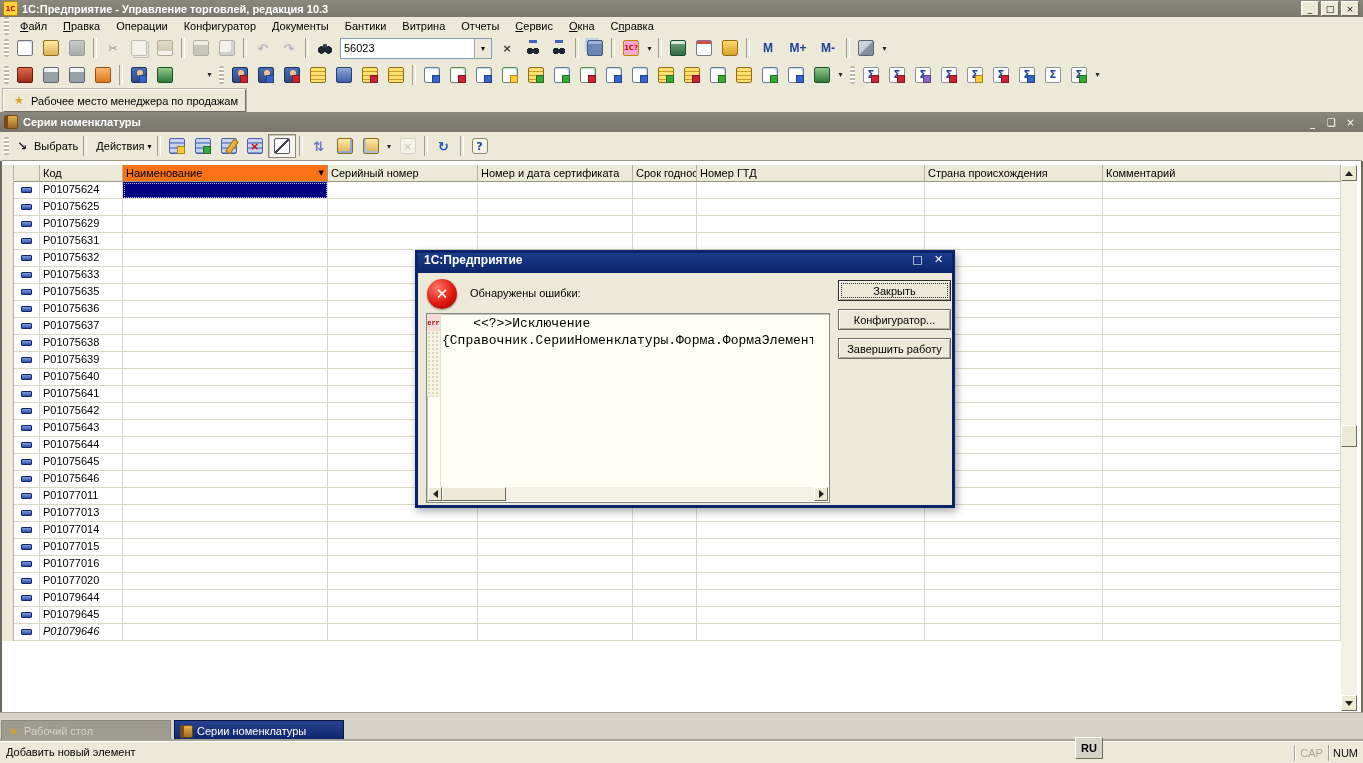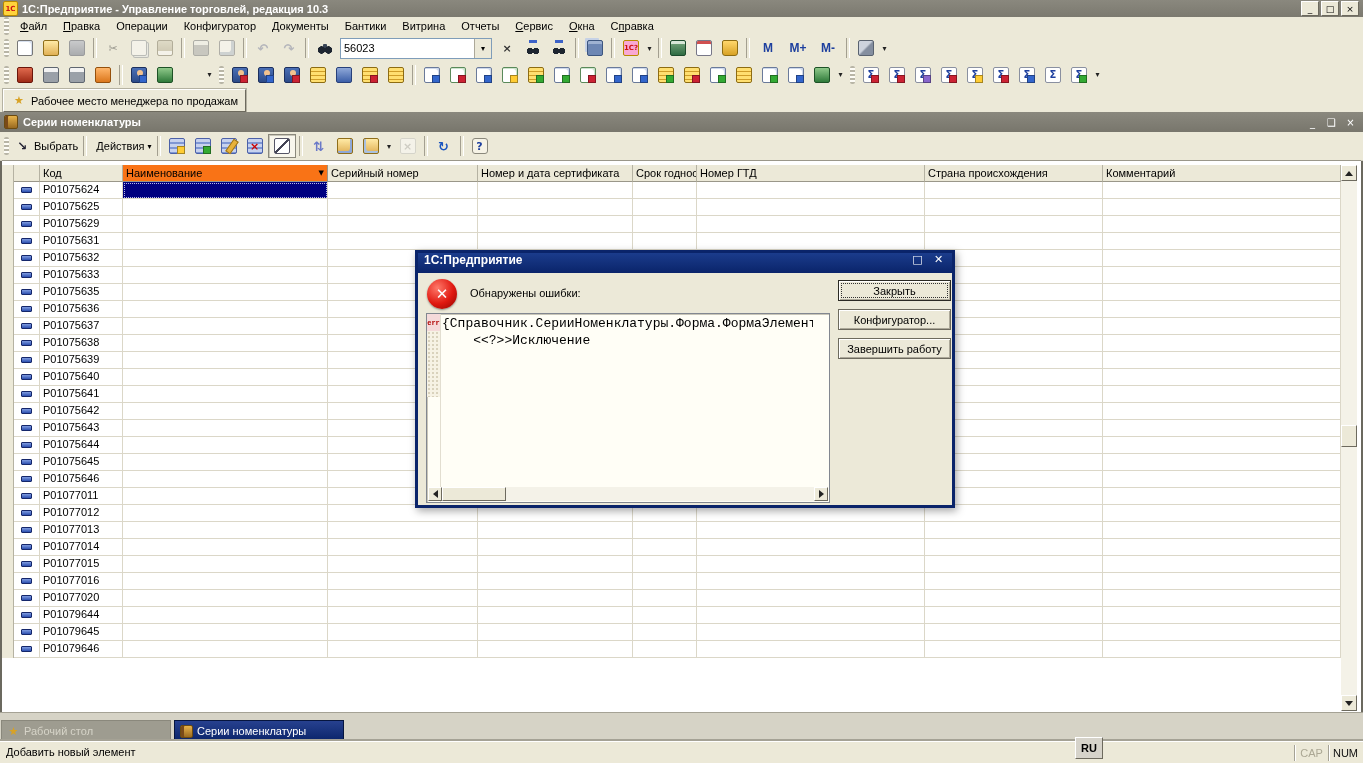--- a/index.html
+++ b/index.html
@@ -757,34 +757,20 @@
           <div class="td" style="width: 64px;"></div>
           <div class="td" style="width: 228px;"></div>
           <div class="td" style="width: 178px;"></div>
           <div class="td" style="width: 238px;"></div>
         </div>
         <div class="tr">
           <span class="rh"></span>
           <div class="td cicon" style="width: 26px;">
             <span class="dash"></span>
           </div>
-          <div class="td" style="width: 83px;">P01077012</div>
-          <div class="td" style="width: 205px;"></div>
-          <div class="td" style="width: 150px;"></div>
-          <div class="td" style="width: 155px;"></div>
-          <div class="td" style="width: 64px;"></div>
-          <div class="td" style="width: 228px;"></div>
-          <div class="td" style="width: 178px;"></div>
-          <div class="td" style="width: 238px;"></div>
-        </div>
-        <div class="tr">
-          <span class="rh"></span>
-          <div class="td cicon" style="width: 26px;">
-            <span class="dash"></span>
-          </div>
           <div class="td" style="width: 83px;">P01077013</div>
           <div class="td" style="width: 205px;"></div>
           <div class="td" style="width: 150px;"></div>
           <div class="td" style="width: 155px;"></div>
           <div class="td" style="width: 64px;"></div>
           <div class="td" style="width: 228px;"></div>
           <div class="td" style="width: 178px;"></div>
           <div class="td" style="width: 238px;"></div>
         </div>
         <div class="tr">
@@ -869,21 +855,21 @@
           <div class="td" style="width: 64px;"></div>
           <div class="td" style="width: 228px;"></div>
           <div class="td" style="width: 178px;"></div>
           <div class="td" style="width: 238px;"></div>
         </div>
         <div class="tr">
           <span class="rh"></span>
           <div class="td cicon" style="width: 26px;">
             <span class="dash"></span>
           </div>
-          <div class="td" style="width: 83px;">P01079646</div>
+          <div class="td" style="width: 83px; font-style: italic;">P01079646</div>
           <div class="td" style="width: 205px;"></div>
           <div class="td" style="width: 150px;"></div>
           <div class="td" style="width: 155px;"></div>
           <div class="td" style="width: 64px;"></div>
           <div class="td" style="width: 228px;"></div>
           <div class="td" style="width: 178px;"></div>
           <div class="td" style="width: 238px;"></div>
         </div>
       </div>
     <div class="vscroll">
@@ -927,22 +913,22 @@
     <div class="dmsg">Обнаружены ошибки:</div>
     <div class="dbtn dbtn-default" style="top:27px">Закрыть</div>
     <div class="dbtn" style="top:56px">Конфигуратор...</div>
     <div class="dbtn" style="top:85px">Завершить работу</div>
     <div class="dtext">
       <div class="gutter">
         <div class="gut-err">err</div>
         <div class="gut-pat"></div>
       </div>
       <div class="dlines">
+        <div class="dline">    &lt;&lt;?&gt;&gt;Исключение</div>
         <div class="dline">{Справочник.СерииНоменклатуры.Форма.ФормаЭлемент</div>
-        <div class="dline">    &lt;&lt;?&gt;&gt;Исключение</div>
       </div>
       <div class="hscroll">
         <span class="hbtn hb-l">
             <span class="tri-left"></span>
           </span>
         <span class="hthumb"></span>
         <span class="hbtn hb-r">
             <span class="tri-right"></span>
           </span>
       </div>

